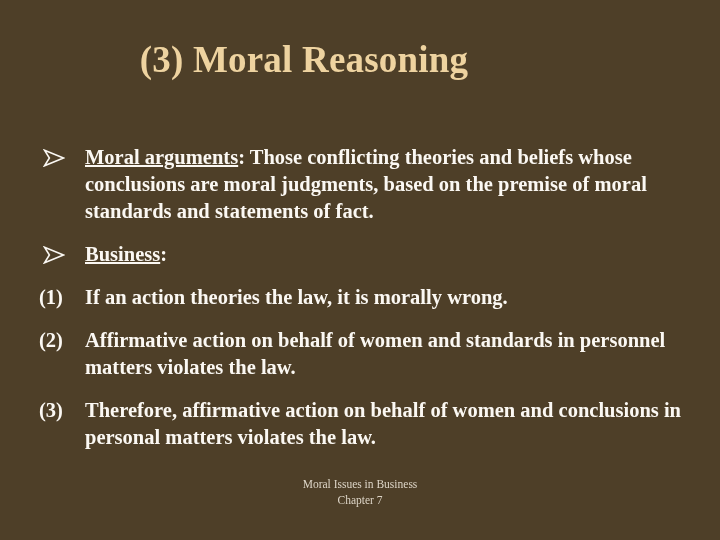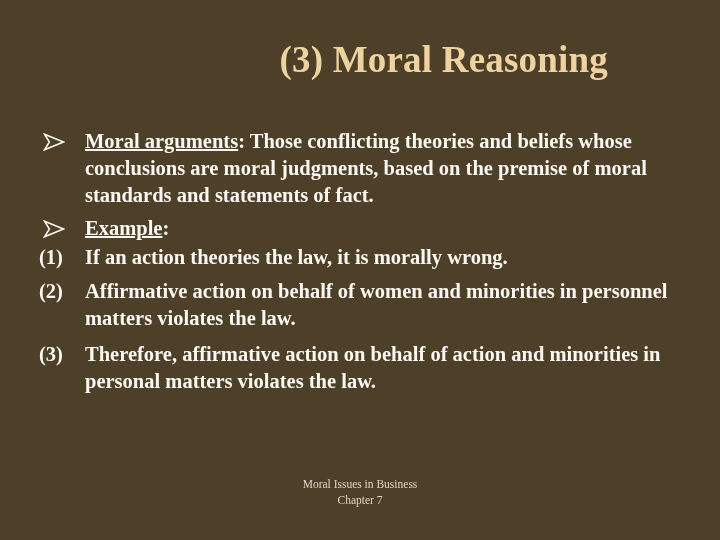--- a/index.html
+++ b/index.html
@@ -23,21 +23,21 @@
     background: #4e3f28;
     box-sizing: border-box;
   }
 
   
   #slide-title {
     position: absolute;
     left: 0;
     top: 38px;
     width: 608px;
-    text-align: right;
+    text-align: center;
     color: #eed3a0;
     font-size: 37px;
     font-weight: bold;
     line-height: 44px;
     letter-spacing: 0.2px;
     white-space: nowrap;
   }
 
   
   #body-block {
@@ -48,20 +48,21 @@
   }
 
   .block {
     position: relative;
     color: #fbf8f3;
     font-size: 20.5px;
     font-weight: bold;
     line-height: 27px;
     padding-left: 59px;
     text-align: left;
+    margin-top: 16px;
   }
 
   .block.arrow-block { margin-bottom: 6px; }
   .block.num-block   { margin-bottom: 6px; }
   #blk-ex           { margin-bottom: 2px; }
   #blk-n1           { margin-bottom: 7px; }
   #blk-n2           { margin-bottom: 9px; }
   #blk-n3           { margin-bottom: 0; }
 
   
@@ -123,36 +124,36 @@
       </span>
       <span class="u">Moral arguments</span><span>: Those conflicting theories and beliefs whose conclusions are moral judgments, based on the premise of moral standards and statements of fact.</span>
     </div>
 
     <div class="block arrow-block" id="blk-ex">
       <span class="marker-arrow">
         <svg width="22" height="18" viewBox="0 0 22 18" aria-hidden="true">
           <path d="M1.5 1.2 L20.5 9 L1.5 16.8 L6.4 9 Z" fill="none" stroke="#fbf8f3" stroke-width="1.6" stroke-linejoin="miter"></path>
         </svg>
       </span>
-      <span class="u">Example</span><span>:</span>
+      <span class="u">Business</span><span>:</span>
     </div>
 
     <div class="block num-block" id="blk-n1">
       <span class="marker-num">(1)</span>
       <span>If an action theories the law, it is morally wrong.</span>
     </div>
 
     <div class="block num-block" id="blk-n2">
       <span class="marker-num">(2)</span>
-      <span>Affirmative action on behalf of women and minorities in personnel matters violates the law.</span>
+      <span>Affirmative action on behalf of women and standards in personnel matters violates the law.</span>
     </div>
 
     <div class="block num-block" id="blk-n3">
       <span class="marker-num">(3)</span>
-      <span>Therefore, affirmative action on behalf of action and minorities in personal matters violates the law.</span>
+      <span>Therefore, affirmative action on behalf of women and conclusions in personal matters violates the law.</span>
     </div>
 
   </div>
 
   <div id="footer">
     <div>Moral Issues in Business</div>
     <div>Chapter 7</div>
   </div>
 
 </div>

